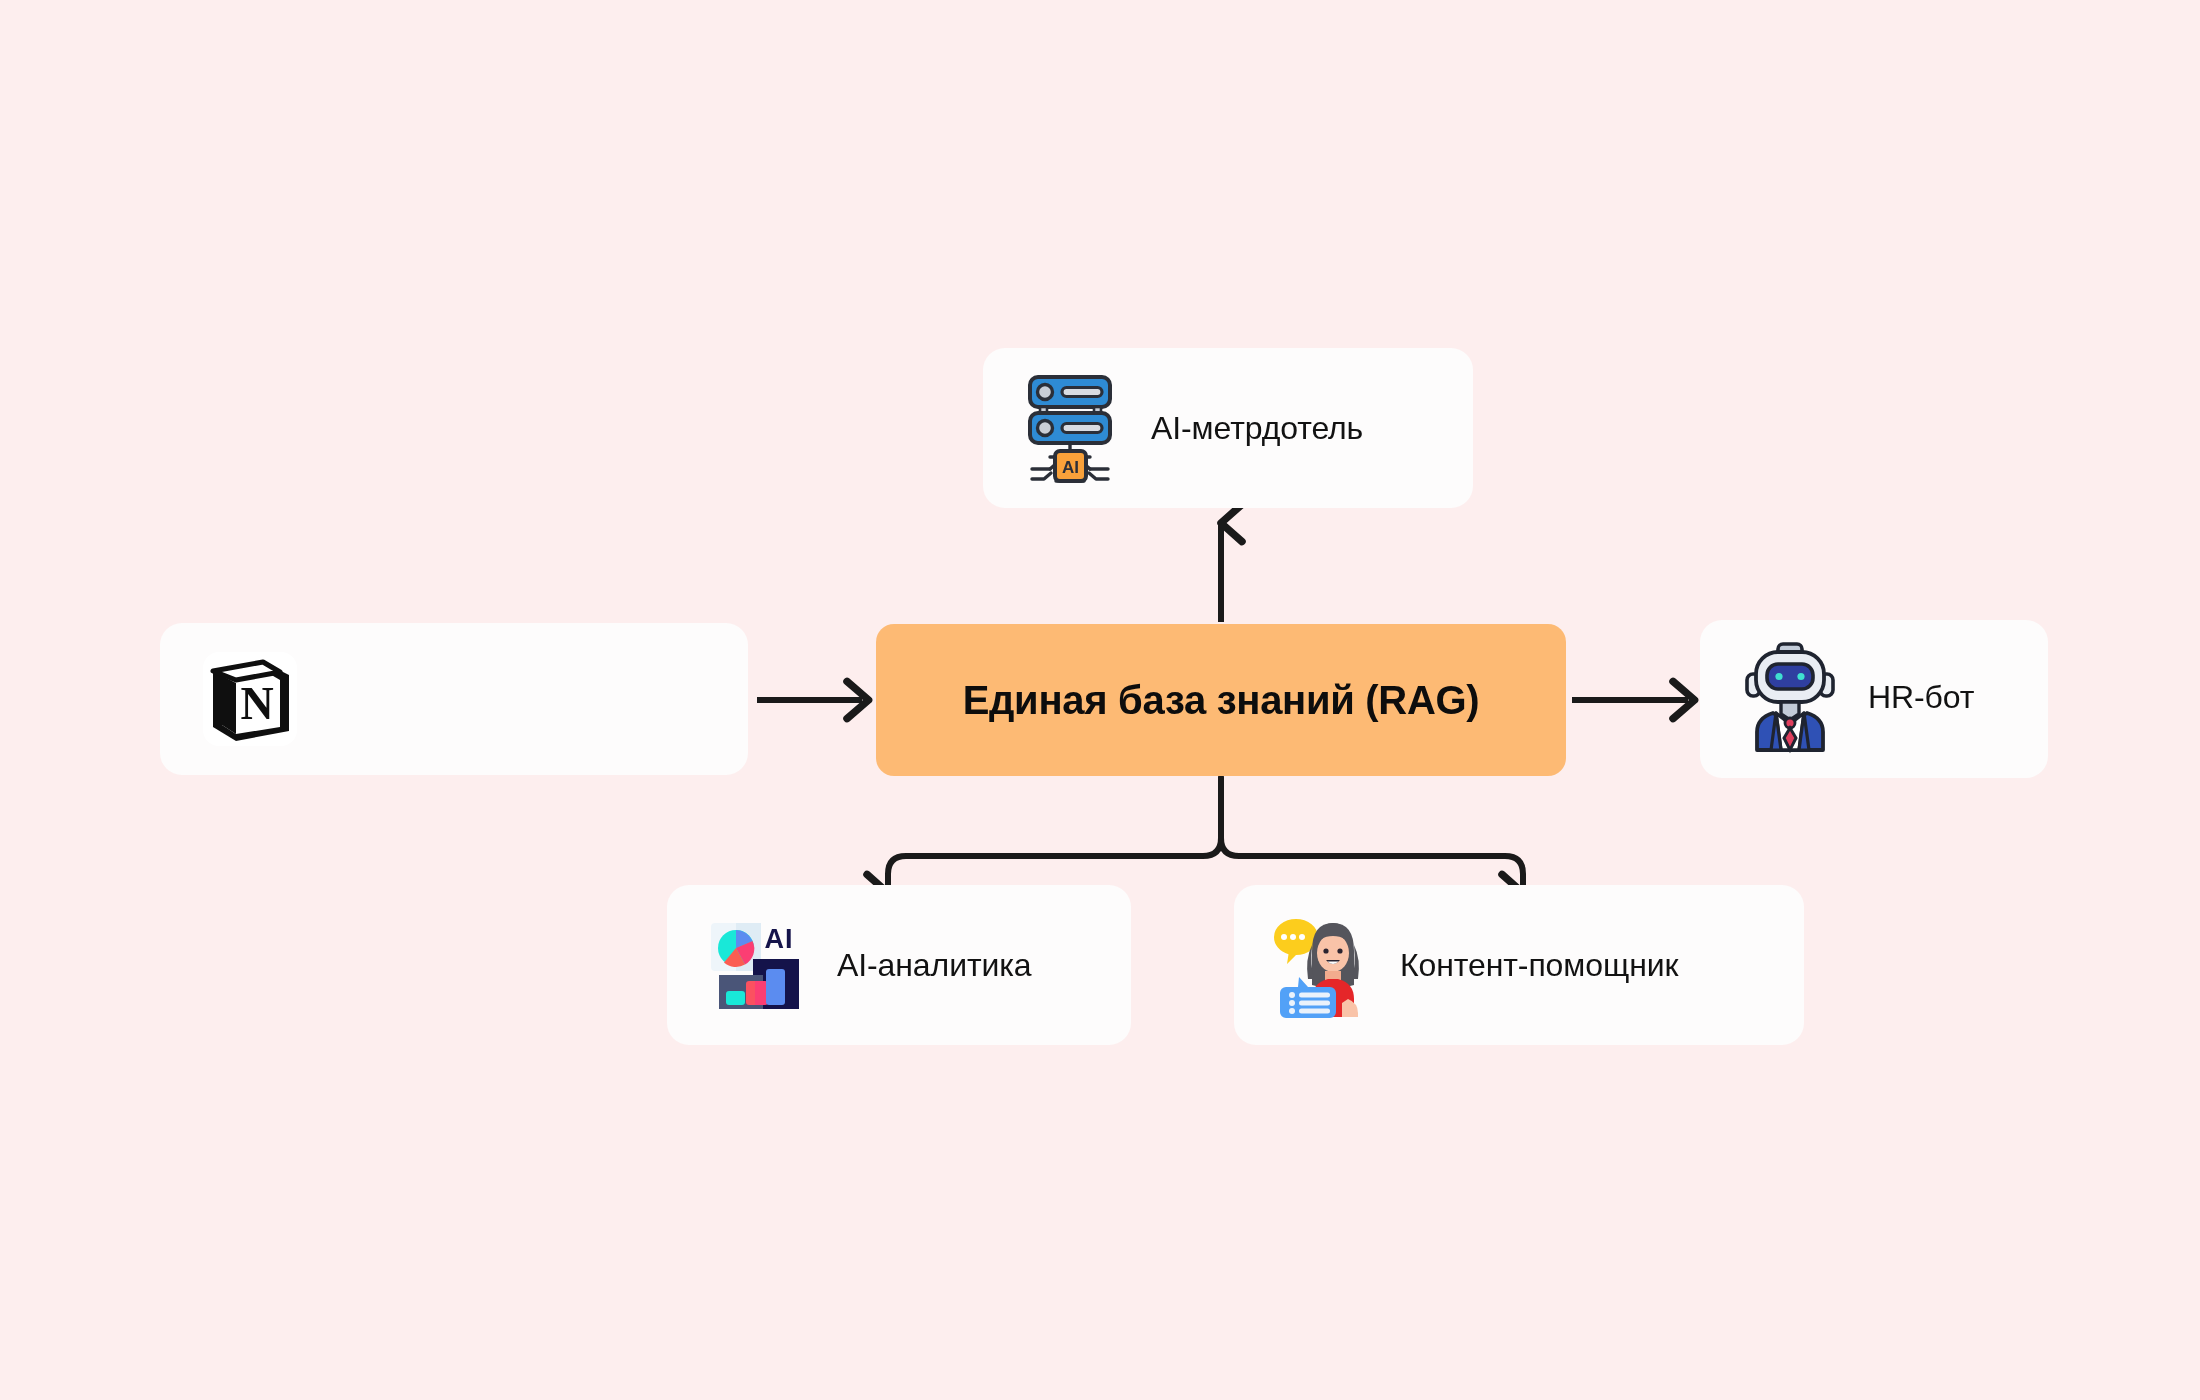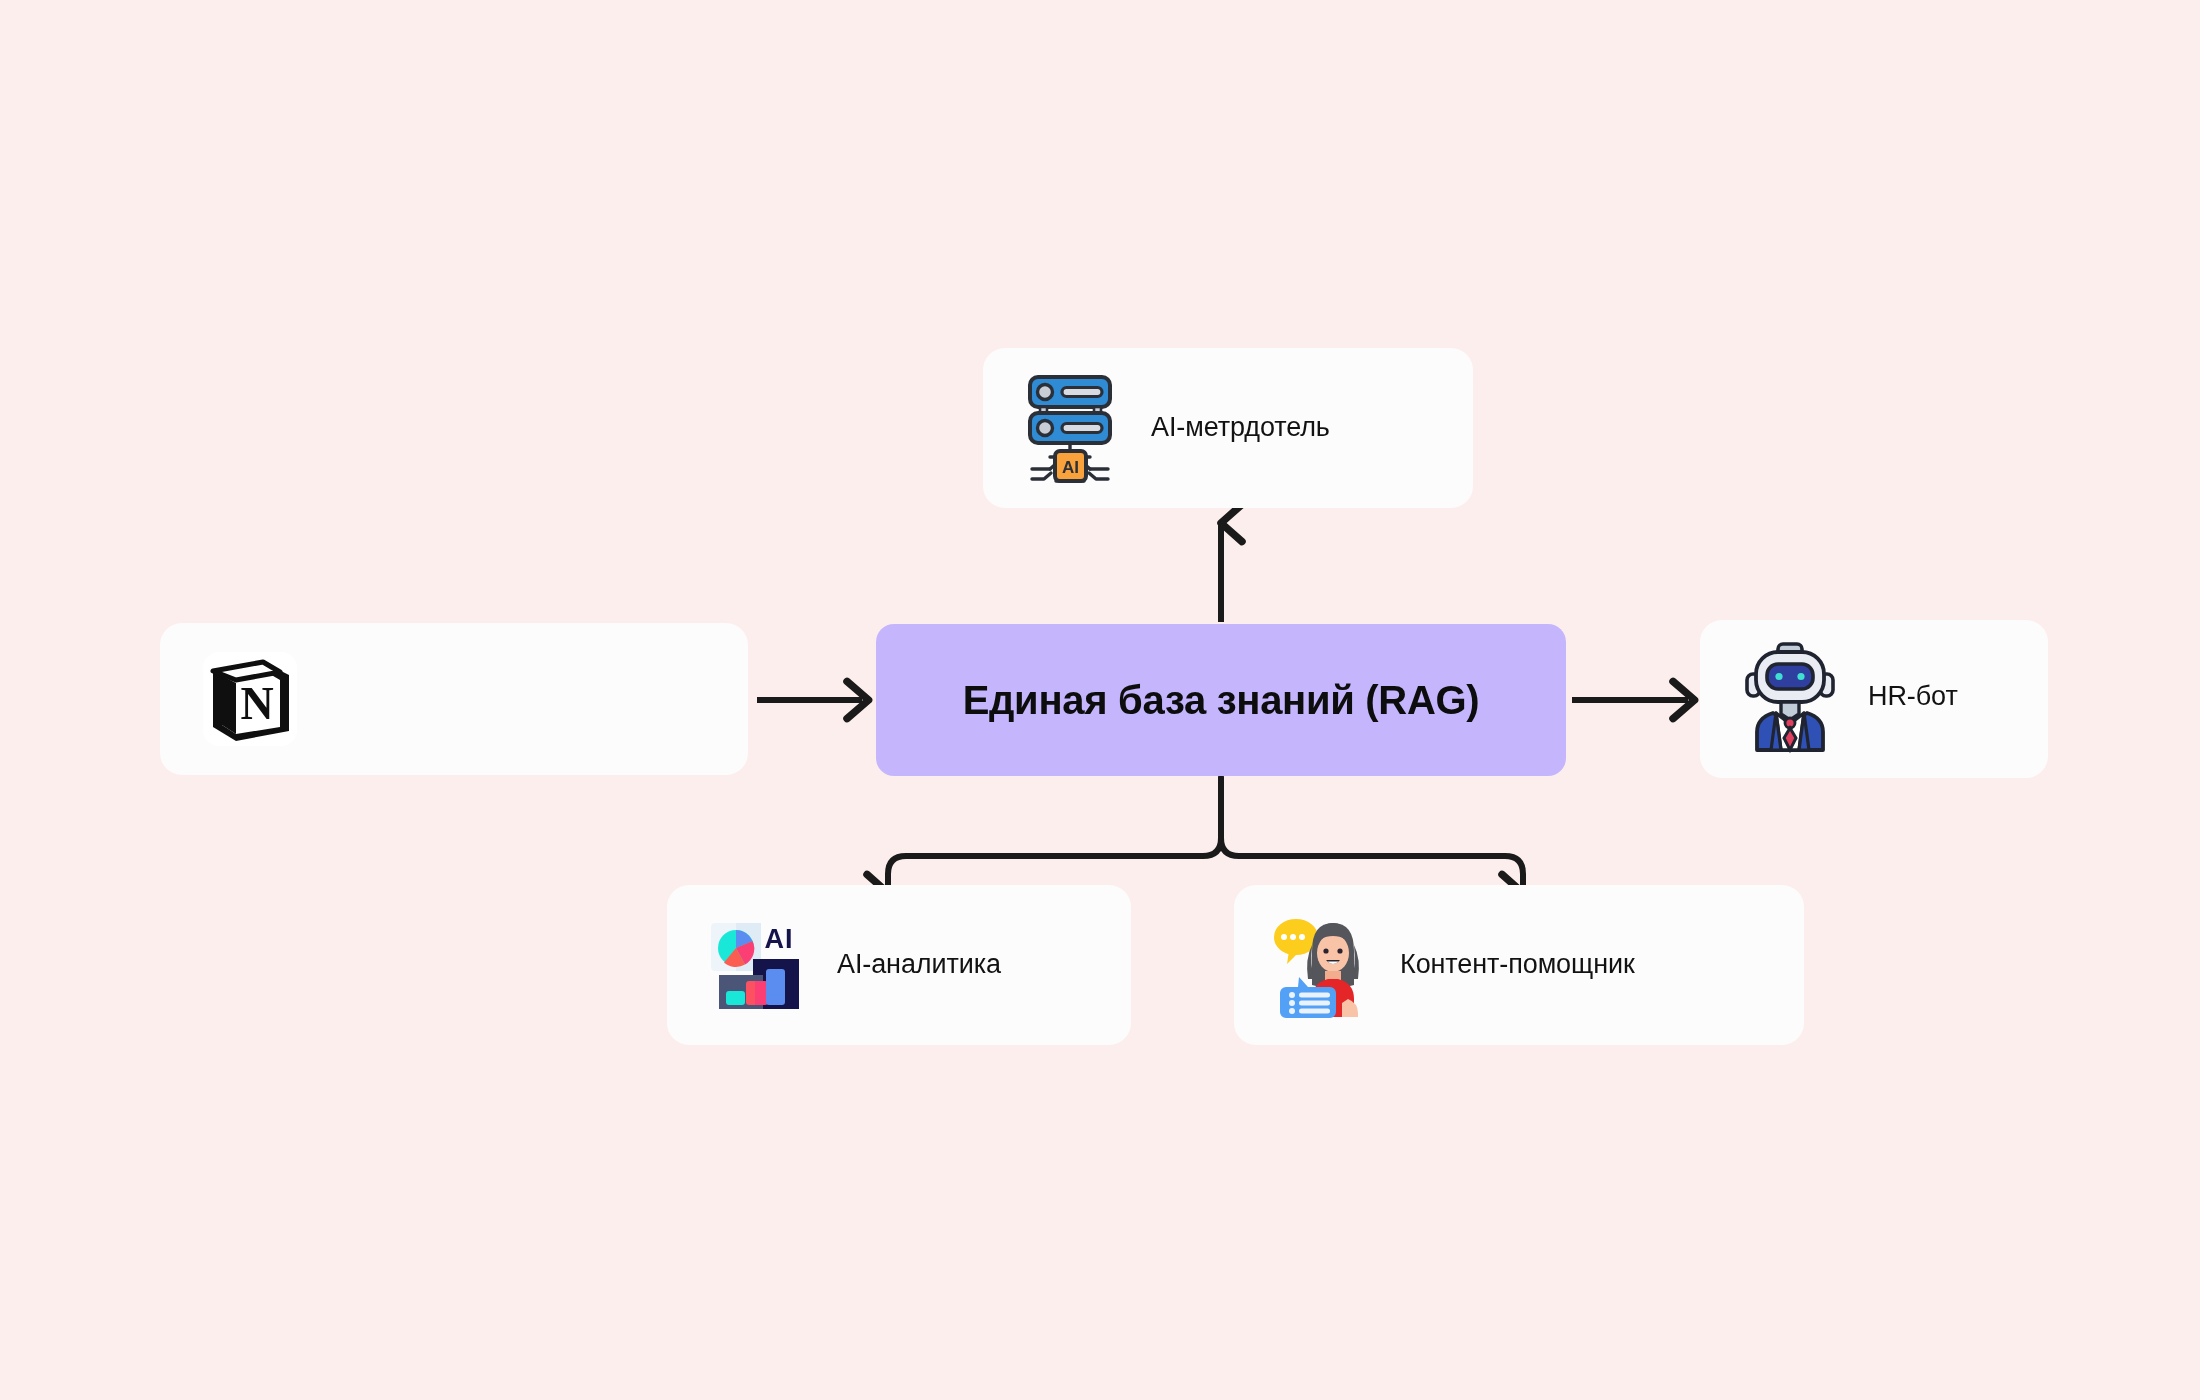--- a/index.html
+++ b/index.html
@@ -45,21 +45,21 @@
   .node .icon-wrap {
     flex: 0 0 auto;
     display: flex;
     align-items: center;
     justify-content: center;
   }
 
   .node .node-label {
     flex: 1 1 auto;
     color: #121212;
-    font-size: 27px;
+    font-size: 32px;
     line-height: 1.32;
     letter-spacing: -0.1px;
     font-weight: 400;
     white-space: pre-line;
   }
 
   
   #node-metrdotel {
     left: 983px;
     top: 348px;
@@ -78,21 +78,21 @@
     padding: 0 26px 0 38px;
   }
   #node-notion .icon-wrap { width: 104px; height: 104px; }
   #node-notion .node-label { margin-left: 28px; }
 
   #node-rag {
     left: 876px;
     top: 624px;
     width: 690px;
     height: 152px;
-    background: #c4b5fd;
+    background: #fdba74;
     border-radius: 18px;
     justify-content: center;
   }
   #node-rag .node-label {
     flex: 0 0 auto;
     font-size: 40px;
     font-weight: bold;
     letter-spacing: -0.3px;
     text-align: center;
     color: #0d0d0d;

